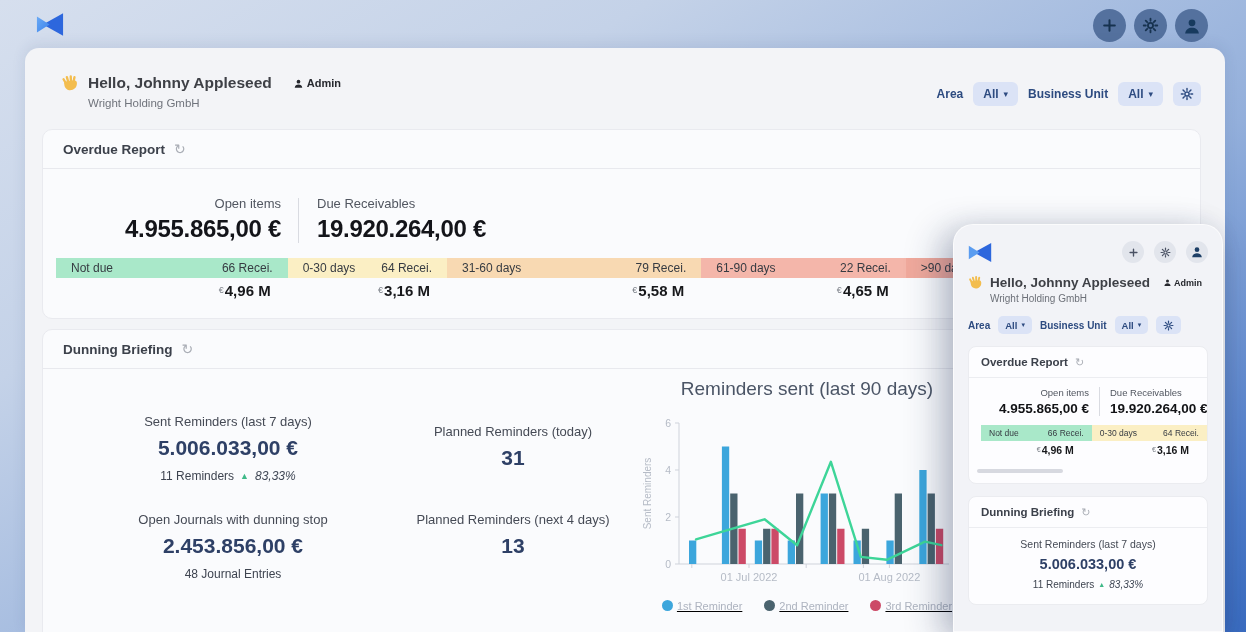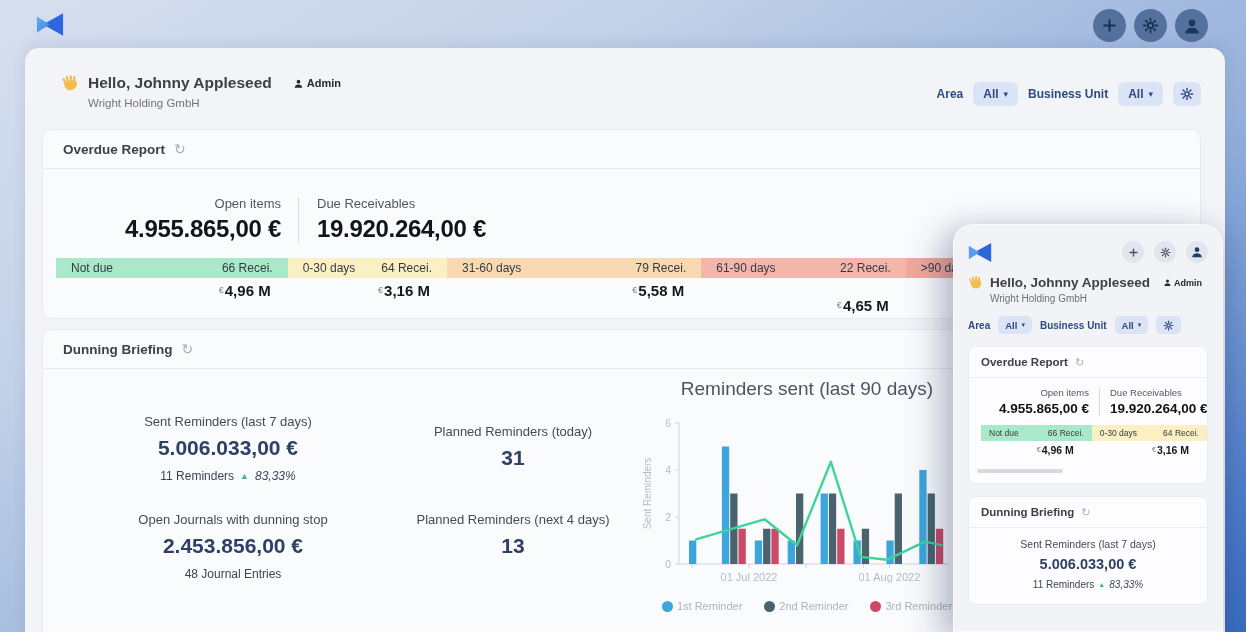--- a/index.html
+++ b/index.html
@@ -70,21 +70,21 @@
   .delta-val{font-style:italic;color:#3f4755;}
   .stat.s1{left:40px;top:84px;width:290px;}
   .stat.s2{left:325px;top:94px;width:290px;}
   .stat.s3{left:40px;top:182px;width:300px;}
   .stat.s4{left:325px;top:182px;width:290px;}
 
   
   .chart{position:absolute;left:596px;top:48px;width:336px;}
   .chart-title{font-size:19px;color:#4b5566;text-align:center;height:18px;margin-bottom:2px;}
   .legend{display:flex;justify-content:center;gap:22px;margin-top:6px;}
-  .legend-item{display:flex;align-items:center;gap:4px;cursor:pointer;}
+  .legend-item{display:flex;gap:4px;cursor:pointer;text-decoration:underline;}
   .legend-dot{width:11px;height:11px;border-radius:50%;}
   .legend-name{font-size:11px;color:#adb3bf;}
 
   
   .overlay-card{position:absolute;left:953px;top:224px;width:270px;height:408px;background:#f2f3f7;
                 border-radius:20px 20px 0 0;padding:16px 14px 0;box-sizing:border-box;
                 box-shadow:-16px 6px 34px rgba(25,39,80,.22),0 8px 30px rgba(25,39,80,.18);
                 border:1px solid rgba(255,255,255,.65);overflow:hidden;}
   .m-top{display:flex;justify-content:space-between;align-items:center;}
   .m-logo{width:24px;height:21px;}
@@ -256,21 +256,21 @@
           </div>
           <div class="seg" style="width: 24.8%; background: rgb(240, 169, 156);">
             <span class="seg-label">&gt;90 days</span>
             <span class="seg-count"></span>
           </div>
         </div>
       <div class="bucket-values" id="bucket-values">
           <div class="segv" style="width: 20.5%;"><span class="eur">€</span><b>4,96 M</b></div>
           <div class="segv" style="width: 14.1%;"><span class="eur">€</span><b>3,16 M</b></div>
           <div class="segv" style="width: 22.5%;"><span class="eur">€</span><b>5,58 M</b></div>
-          <div class="segv" style="width: 18.1%; margin-top: 15px;"><span class="eur">€</span><b>4,65 M</b></div>
+          <div class="segv" style="width: 18.1%;"><span class="eur">€</span><b>4,65 M</b></div>
           <div class="segv" style="width: 24.8%;"></div>
         </div>
     </section>
 
     <section class="card dunning">
       <div class="card-header">
         <span class="card-title">Dunning Briefing</span>
         <button class="refresh">↻</button>
       </div>
       <div class="stat s1">

